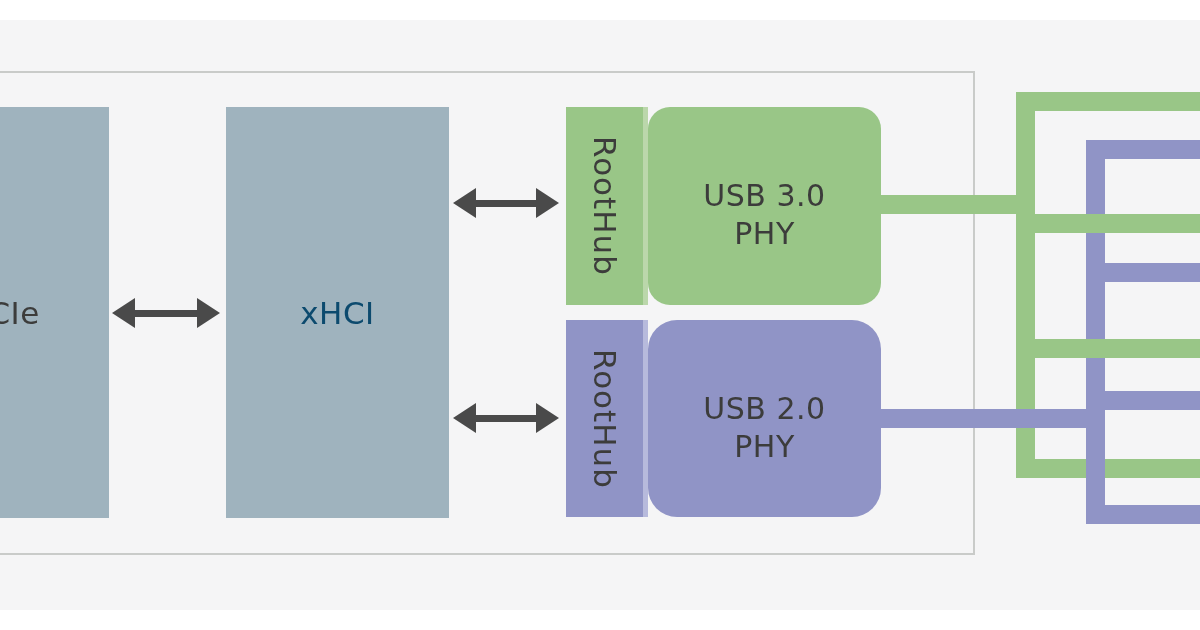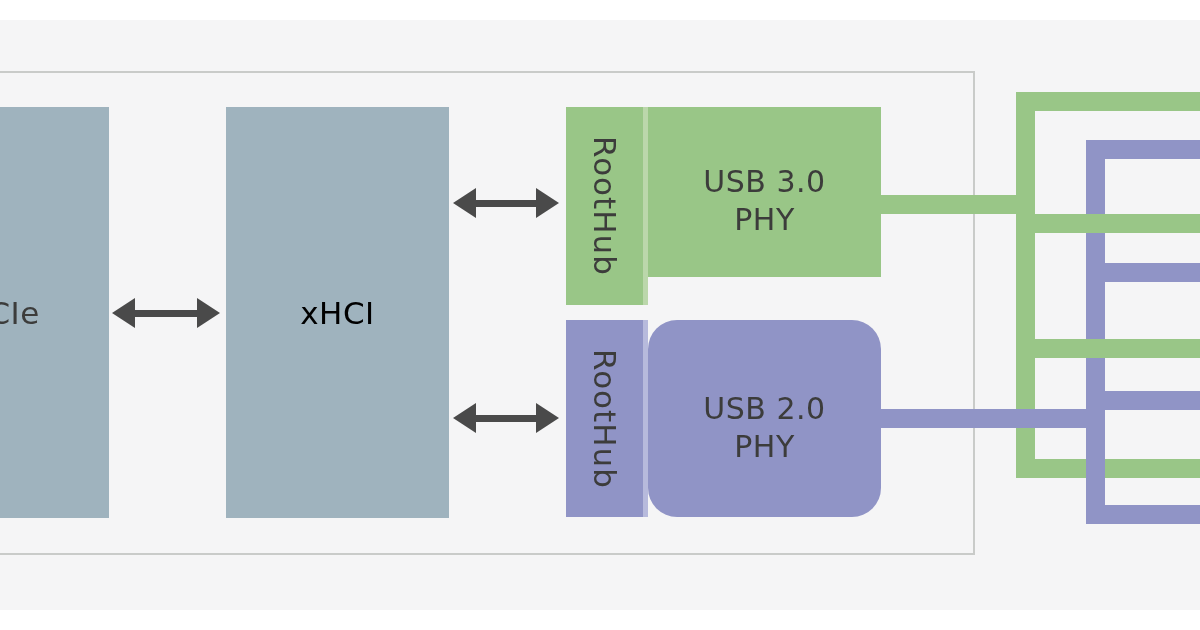--- a/index.html
+++ b/index.html
@@ -36,28 +36,28 @@
 
   <div class="bg-band" style="background: rgb(245, 245, 246);"></div>
 
   <div class="panel"></div>
 
   <div class="block" style="left: -100px; top: 107px; width: 209px; height: 411px; background: rgb(159, 179, 190);">
     <span style="color: rgb(60, 60, 59);">PCIe</span>
   </div>
 
   <div class="block" style="left: 226px; top: 107px; width: 223px; height: 411px; background: rgb(159, 179, 190);">
-    <span style="color: #000000; text-align: center;">xHCI</span>
+    <span style="color: #0c4a6e; text-align: center;">xHCI</span>
   </div>
 
   <div class="block" style="left: 566px; top: 107px; width: 77px; height: 198px; background: rgb(153, 198, 135);">
     <span class="vtext" style="color: rgb(60, 60, 59);">RootHub</span>
   </div>
   <div class="sep" style="left: 643px; top: 107px; width: 5px; height: 198px; background: rgb(187, 215, 171);"></div>
-  <div class="block phy" style="left: 648px; top: 107px; width: 233px; height: 170px; background: rgb(153, 198, 135);">
+  <div class="block phy" style="left: 648px; top: 107px; width: 233px; height: 198px; background: rgb(153, 198, 135); border-radius: 22px;">
     <span style="color: rgb(60, 60, 59);">USB 3.0</span>
     <span style="color: rgb(60, 60, 59);">PHY</span>
   </div>
 
   <div class="block" style="left: 566px; top: 320px; width: 77px; height: 197px; background: rgb(144, 148, 198);">
     <span class="vtext" style="color: rgb(60, 60, 59);">RootHub</span>
   </div>
   <div class="sep" style="left: 643px; top: 320px; width: 5px; height: 197px; background: rgb(183, 186, 220);"></div>
   <div class="block phy" style="left: 648px; top: 320px; width: 233px; height: 197px; background: rgb(144, 148, 198); border-radius: 29px;">
     <span style="color: rgb(60, 60, 59);">USB 2.0</span>

